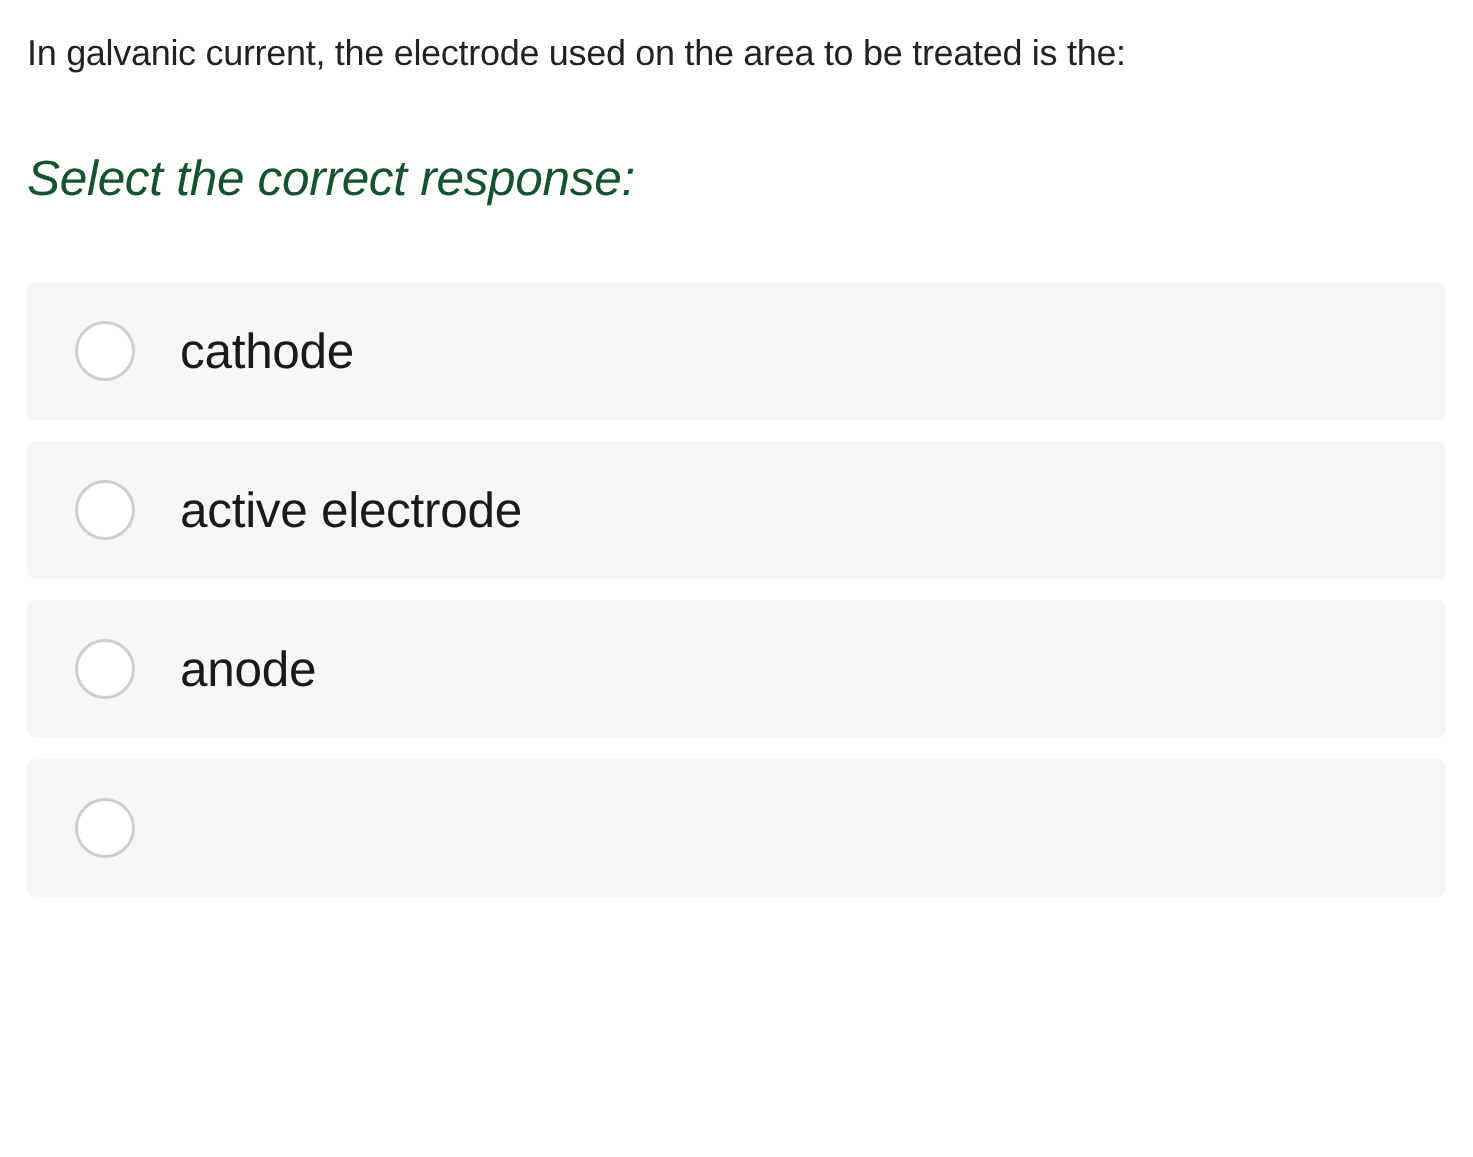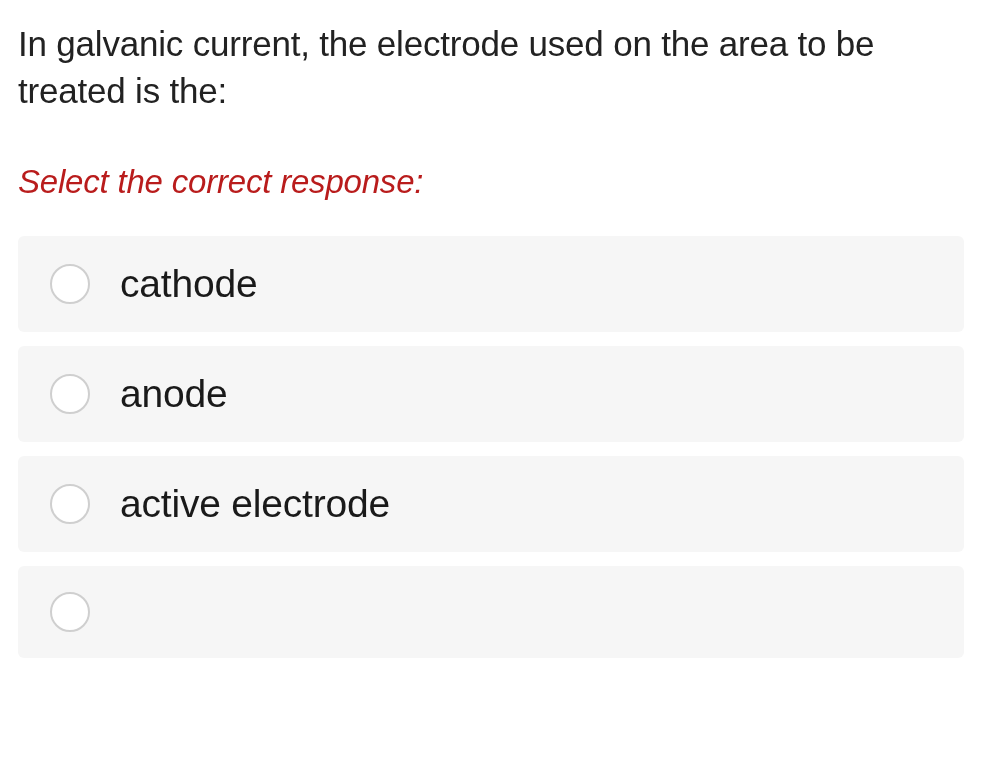--- a/index.html
+++ b/index.html
@@ -9,33 +9,33 @@
     }
     body {
       font-family: -apple-system, BlinkMacSystemFont, "Segoe UI", Helvetica, Arial, sans-serif;
       background: #ffffff;
       width: 982px;
       height: 771px;
       padding: 20px 18px;
       color: #1a1a1a;
     }
     .question-text {
-      font-size: 35px;
+      font-size: 24px;
       line-height: 1.35;
       font-weight: 400;
       color: #222;
       letter-spacing: -0.2px;
       margin-bottom: 48px;
     }
     .instruction-text {
       font-size: 33px;
       font-style: italic;
       font-weight: 400;
-      color: #b91c1c;
-      margin-bottom: 35px;
+      color: #14532d;
+      margin-bottom: 50px;
       letter-spacing: -0.2px;
     }
     .options-container {
       display: flex;
       flex-direction: column;
       gap: 14px;
     }
     .option {
       background: #f6f6f6;
       border-radius: 6px;
@@ -47,21 +47,21 @@
     }
     .radio-circle {
       width: 40px;
       height: 40px;
       border: 2px solid #cfcfcf;
       border-radius: 50%;
       background: #ffffff;
       flex-shrink: 0;
     }
     .option-label {
-      font-size: 39px;
+      font-size: 33px;
       color: #1a1a1a;
       font-weight: 400;
       letter-spacing: -0.2px;
     }
   </style>
 </head>
 <body>
 
 <div>
   <div class="question-text">In galvanic current, the electrode used on the area to be treated is the:</div>
@@ -69,26 +69,26 @@
 
   <div class="options-container">
 
     <div class="option">
       <div class="radio-circle"></div>
       <div class="option-label">cathode</div>
     </div>
 
     <div class="option">
       <div class="radio-circle"></div>
-      <div class="option-label">anode</div>
+      <div class="option-label">active electrode</div>
     </div>
 
     <div class="option">
       <div class="radio-circle"></div>
-      <div class="option-label">active electrode</div>
+      <div class="option-label">anode</div>
     </div>
 
     <div class="option">
       <div class="radio-circle"></div>
     </div>
 
   </div>
 </div>
 
 </body></html>

